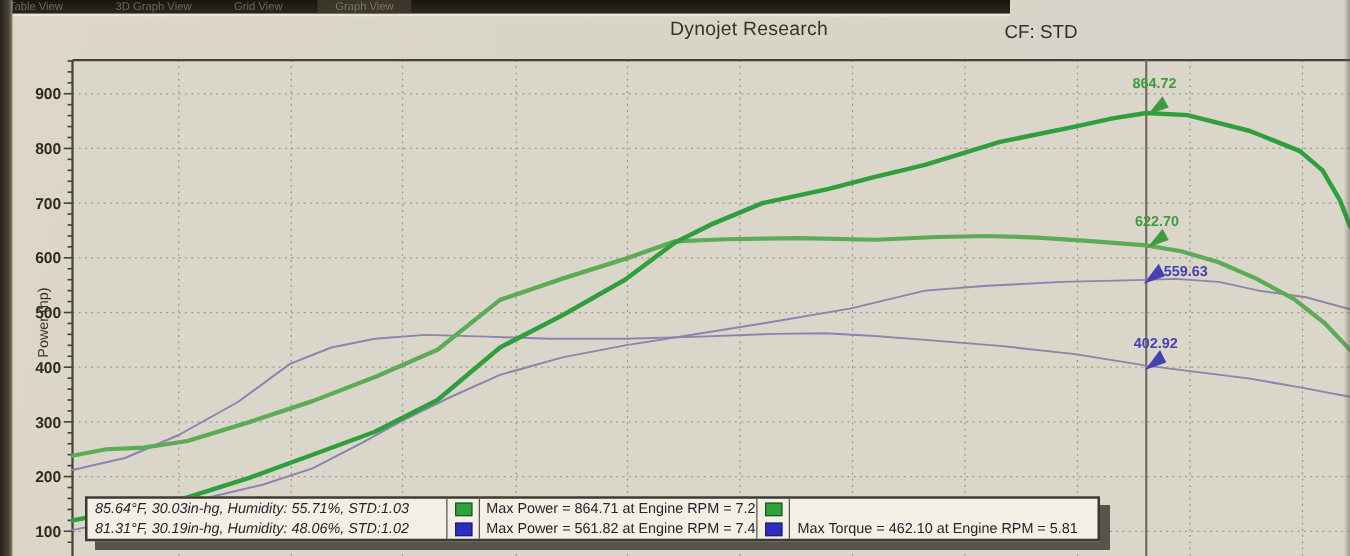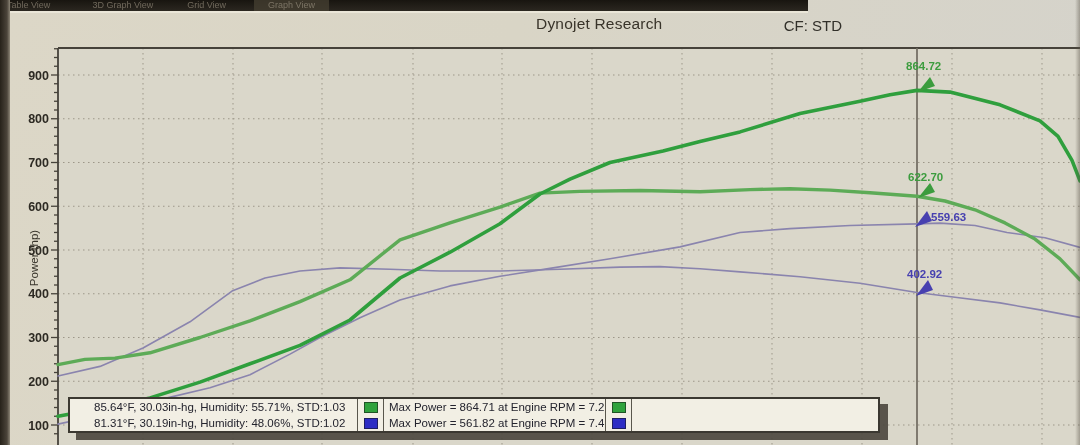--- a/index.html
+++ b/index.html
@@ -24,35 +24,35 @@
   .tab.t4{margin-left:28px;background:#464032;padding:2px 14px 4px 14px;color:#9a917f;}
   .topbar-underline{position:absolute;left:0;top:11px;width:808px;height:2px;background:#eae6d8;z-index:5;}
   
   .edge-left{position:absolute;left:0;top:0;width:10px;height:445px;
     background:linear-gradient(90deg,#27221a,#4b443a 70%,#8d8677);z-index:6;}
   .edge-right{position:absolute;right:0;top:0;width:5px;height:445px;
     background:linear-gradient(270deg,rgba(90,84,72,.45),rgba(90,84,72,0));z-index:6;}
   
   .header{position:absolute;left:0;top:12px;width:864px;height:30px;}
   .title{position:absolute;left:536px;top:3px;font-size:15.5px;color:#39342a;letter-spacing:.2px;}
-  .cf{position:absolute;right:22px;top:5px;font-size:15px;color:#32302a;}
+  .cf{position:absolute;right:2px;top:5px;font-size:15px;color:#32302a;}
   svg{position:absolute;left:0;top:0;}
   .ytick{font:600 12.5px "Liberation Sans",sans-serif;fill:#2d2a23;}
   .ylab{font:11.5px "Liberation Sans",sans-serif;fill:#39352c;}
   .annt{font:600 11.5px "Liberation Sans",sans-serif;}
   
   .legend{
     position:absolute;left:68px;top:397px;width:812px;height:36px;
     background:#f2efe4;border:2px solid #3b3831;box-sizing:border-box;
     box-shadow:8px 7px 0 rgba(74,70,61,.9);z-index:4;
     display:flex;flex-direction:column;justify-content:space-around;
   }
   .lrow{display:flex;height:16px;align-items:center;font-size:11.5px;color:#24242e;white-space:nowrap;}
   .cell{height:100%;display:flex;align-items:center;box-sizing:border-box;overflow:hidden;}
-  .c-env{width:288px;padding-left:24px;border-right:1px solid #59564c;}
+  .c-env{width:288px;padding-left:6px;border-right:1px solid #59564c;font-style:italic;}
   .c-chip{width:26px;justify-content:center;border-right:1px solid #59564c;}
   .c-pow{width:222px;padding-left:5px;border-right:1px solid #59564c;}
   .c-trq{flex:1;padding-left:6px;}
   .swatch{width:12px;height:9px;display:inline-block;border:1px solid rgba(20,20,20,.55);}
 </style>
 </head>
 <body>
 
 <div class="stage">
 
@@ -176,18 +176,19 @@
     </div>
     <div class="lrow">
       <div class="cell c-env">81.31°F, 30.19in-hg, Humidity: 48.06%, STD:1.02</div>
       <div class="cell c-chip">
           <span class="swatch sw-blue" style="background: rgb(45, 45, 196);"></span>
         </div>
       <div class="cell c-pow">Max Power = 561.82 at Engine RPM = 7.41</div>
       <div class="cell c-chip">
           <span class="swatch sw-blue" style="background: rgb(45, 45, 196);"></span>
         </div>
+      <div class="cell c-trq">Max Torque = 462.10 at Engine RPM = 5.81</div>
     </div>
   </div>
 
   <div class="edge-left"></div>
   <div class="edge-right"></div>
 </div>
 
 </body></html>

